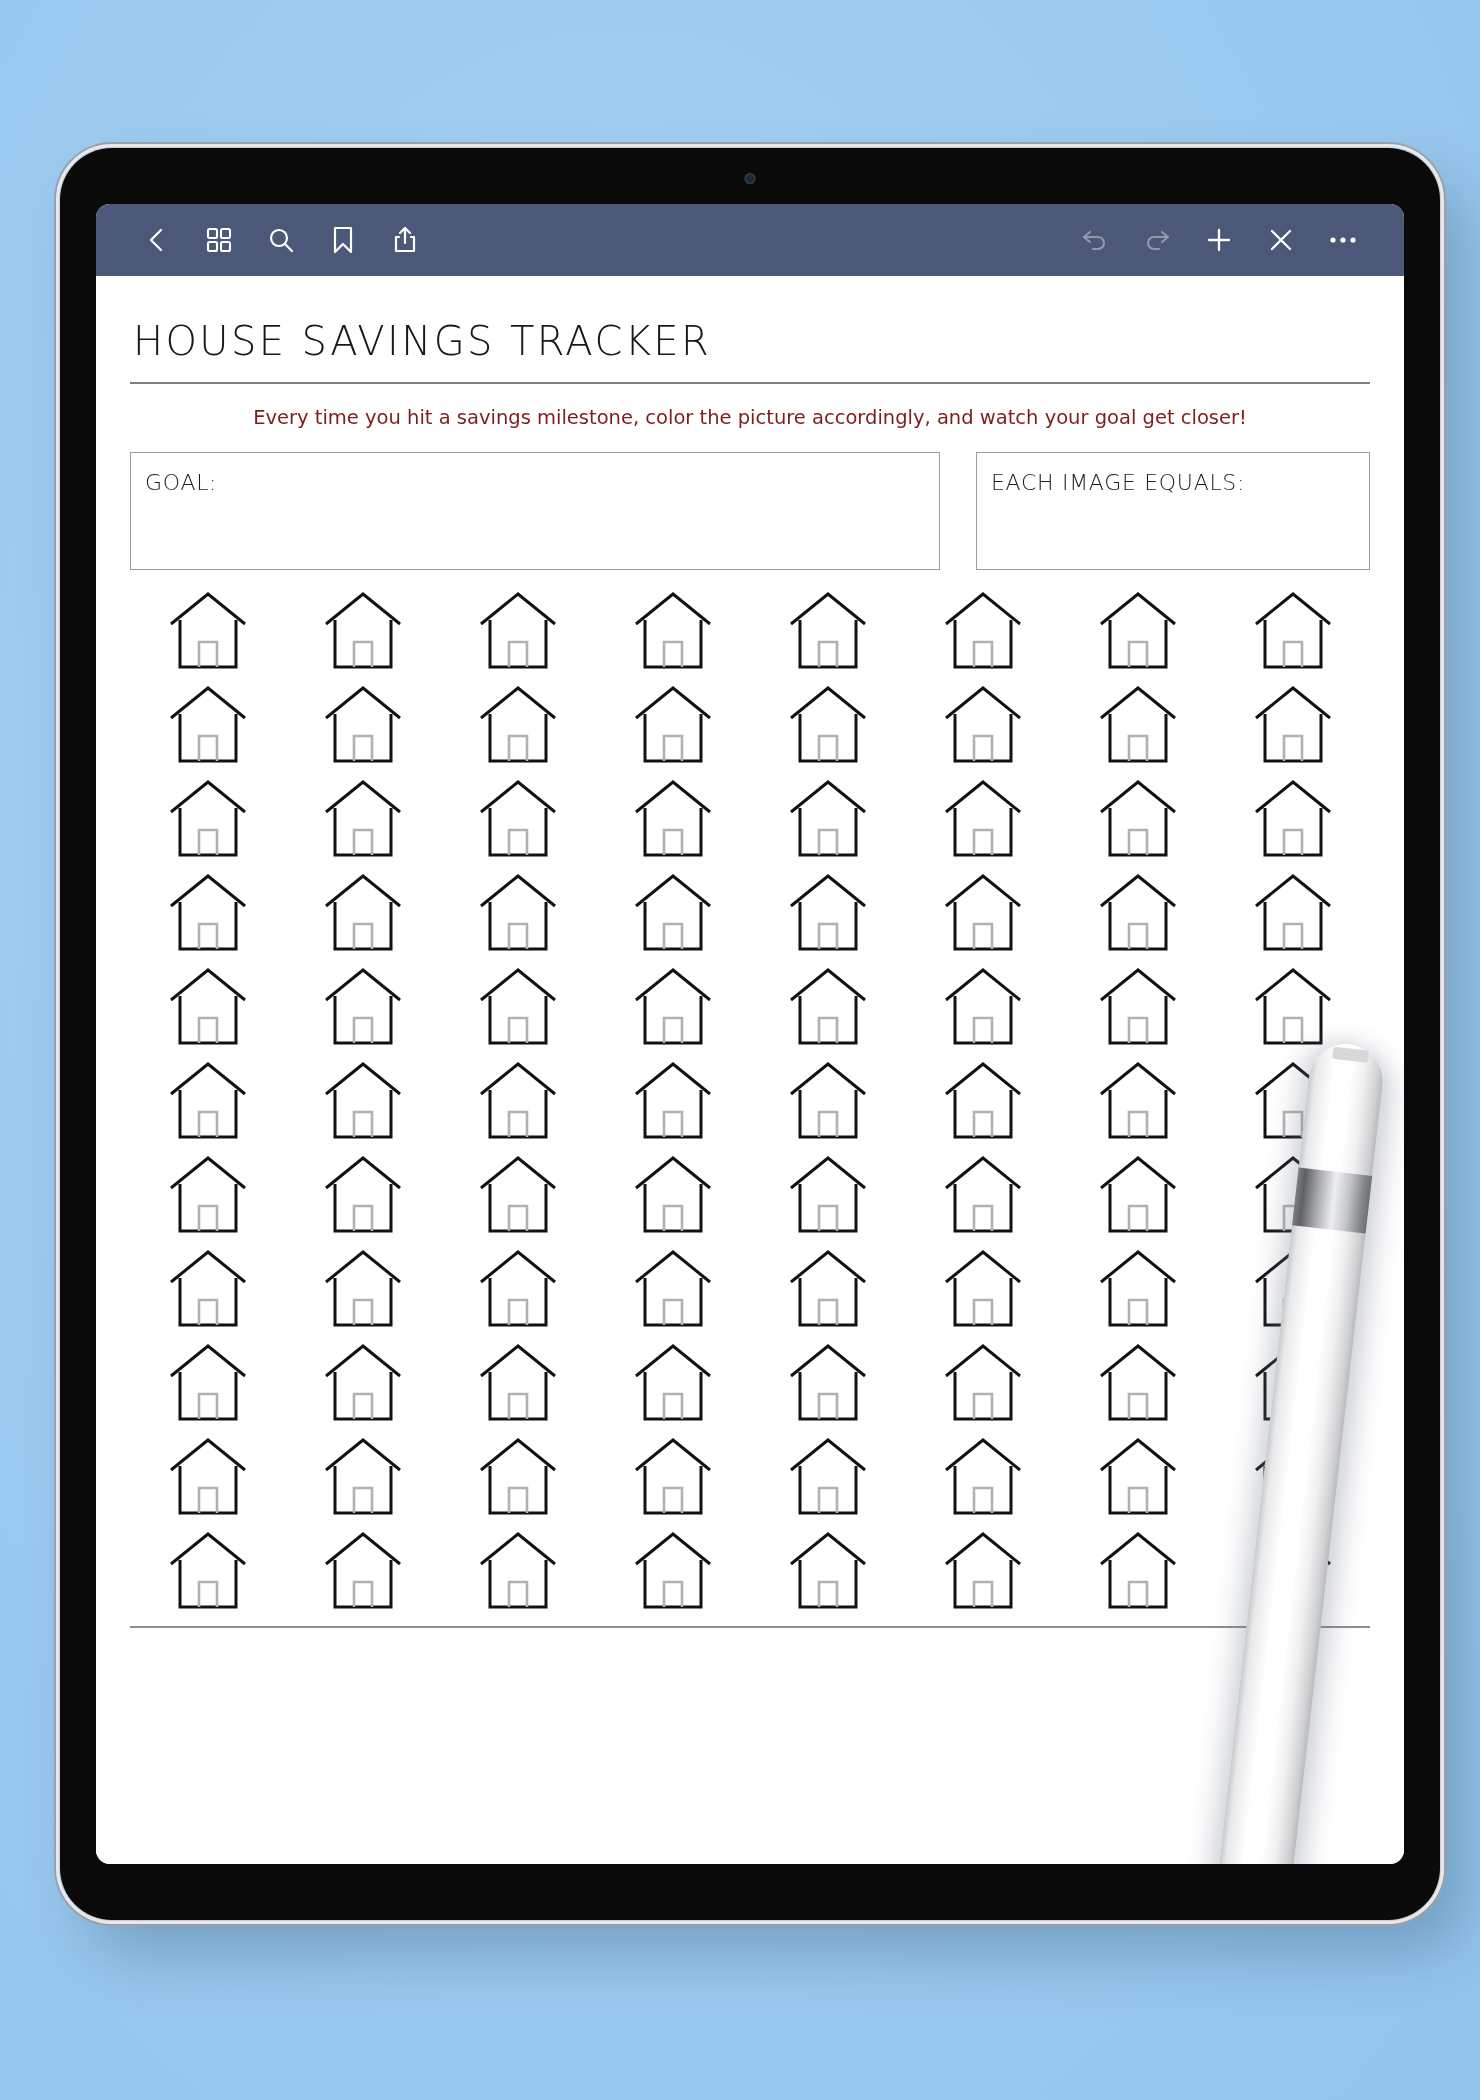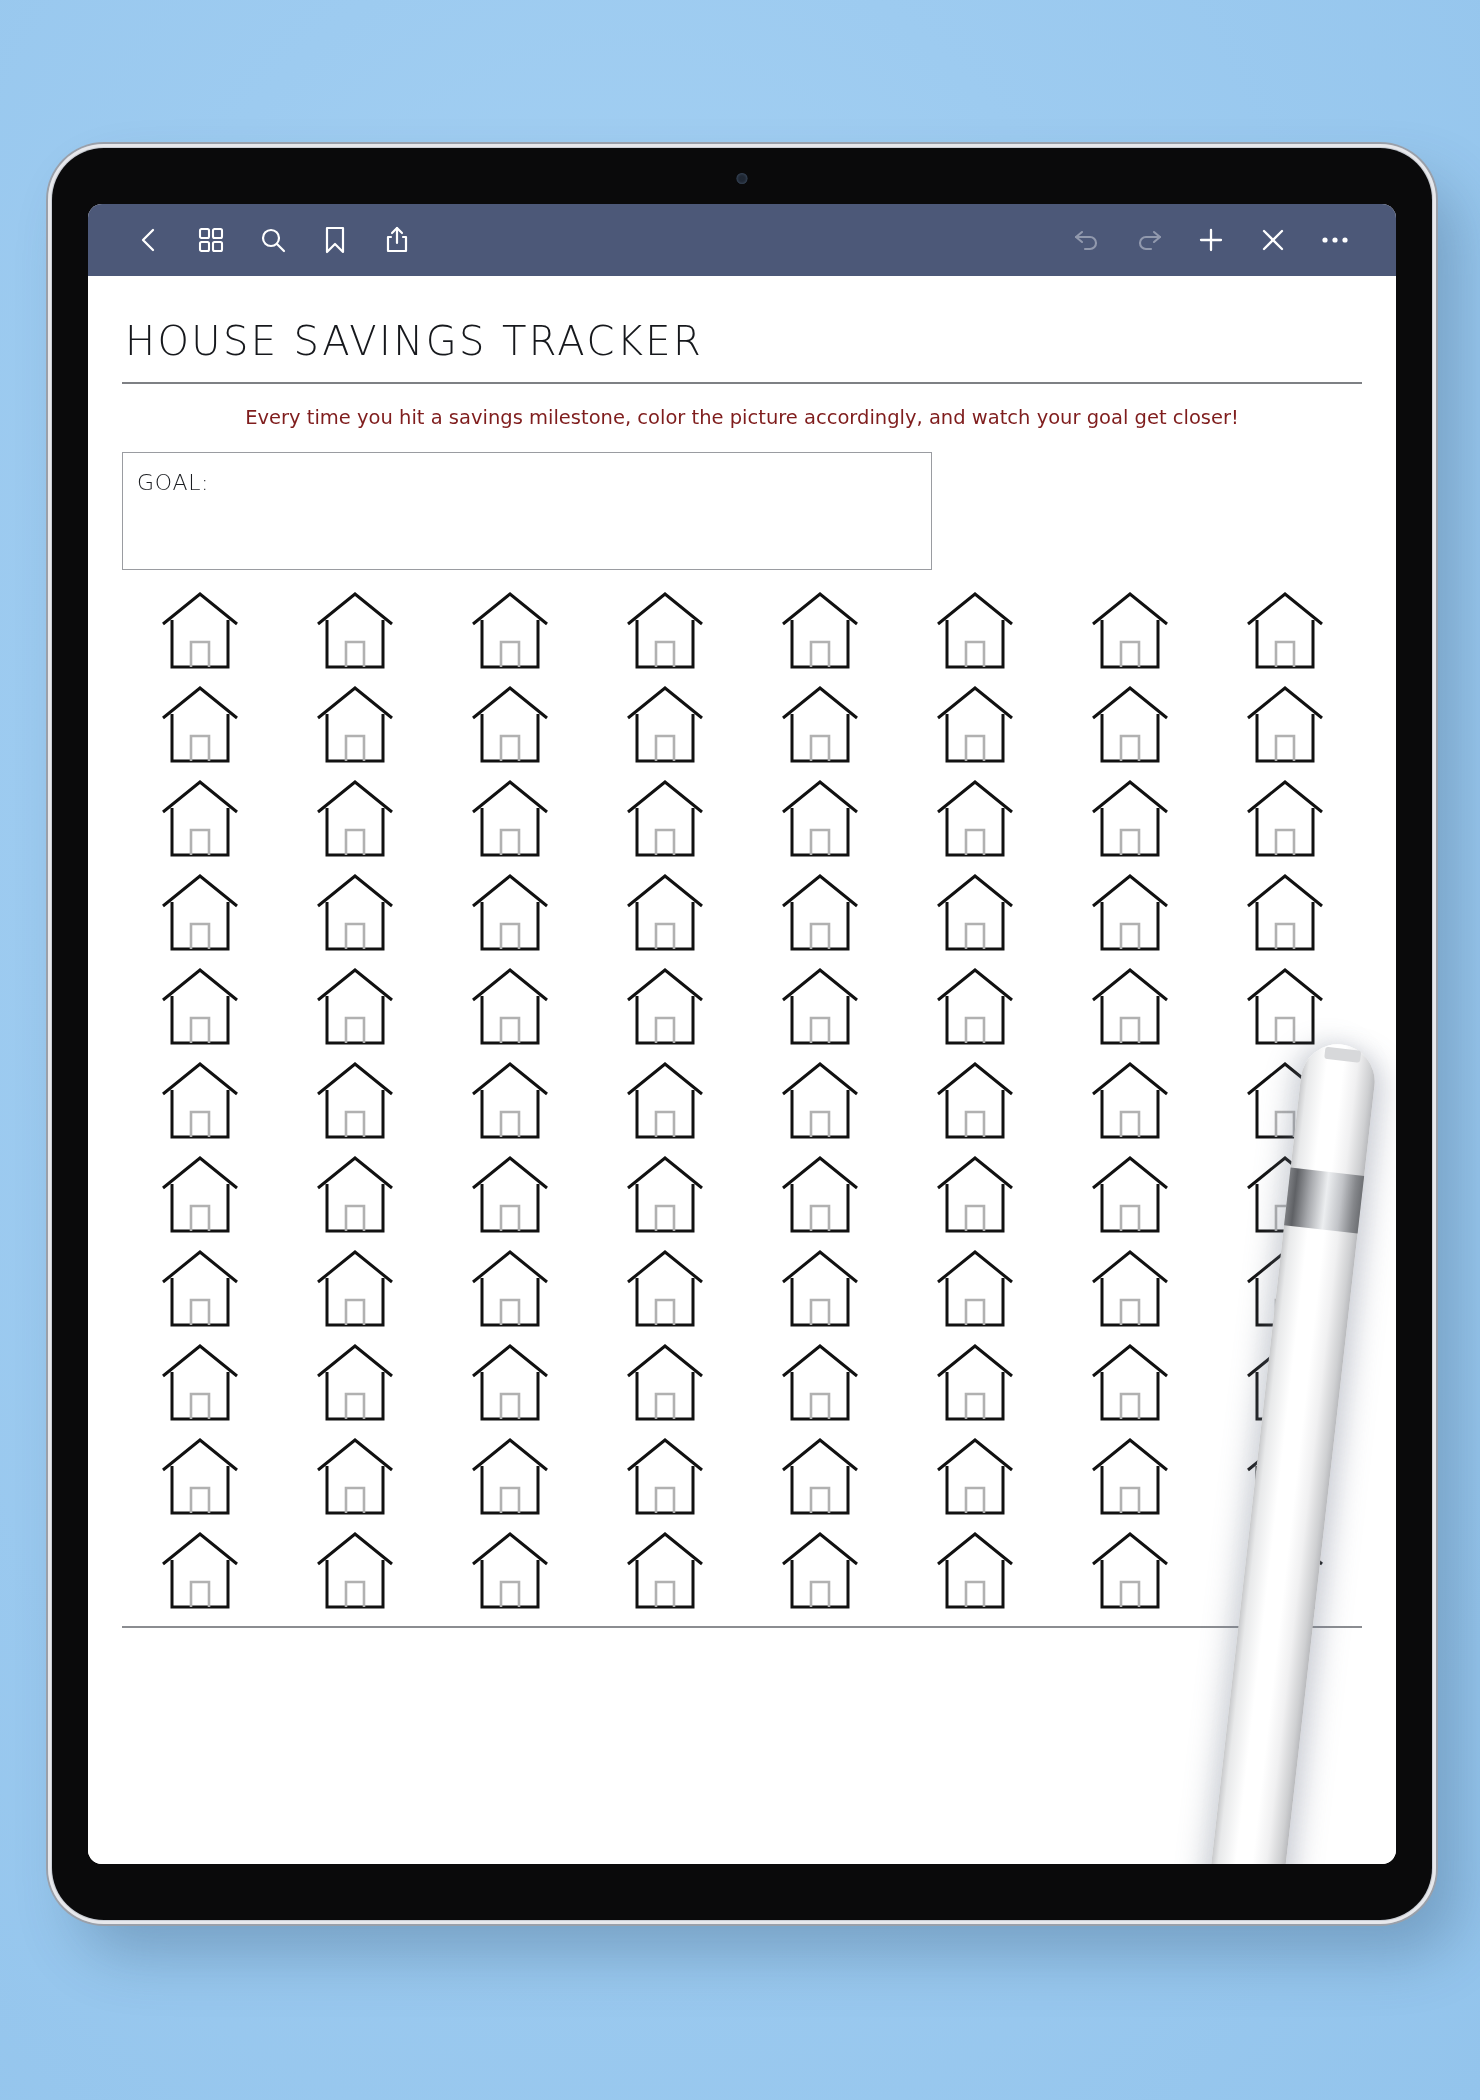--- a/index.html
+++ b/index.html
@@ -18,21 +18,21 @@
   
   #backdrop {
     position: absolute;
     inset: 0;
     background: radial-gradient(ellipse at 42% 38%, #a9d4f5 0%, #9dcbf0 48%, #93c4ec 100%);
   }
 
   
   #tablet {
     position: absolute;
-    left: 52px;
+    left: 60px;
     top: 148px;
     width: 1380px;
     height: 1772px;
     border-radius: 52px;
     background: #0a0a0b;
     box-shadow:
       0 0 0 4px #c9cdd4,
       0 0 0 6px #9aa0aa,
       26px 34px 60px rgba(40,70,100,0.30);
   }
@@ -320,20 +320,23 @@
     <div id="page">
 
       <div id="title">HOUSE SAVINGS TRACKER</div>
       <div id="title-rule"></div>
       <div id="subtitle">Every time you hit a savings milestone, color the picture accordingly, and watch your goal get closer!</div>
 
       <div id="boxes">
         <div id="goal-box" class="field-box">
           <div class="field-label">GOAL:</div>
         </div>
+        <div id="each-box" class="field-box">
+          <div class="field-label">EACH IMAGE EQUALS:</div>
+        </div>
       </div>
 
       <div id="grid">
           <div class="house-cell">
             <svg width="100" height="92" viewBox="0 0 100 92">
               <path d="M22 36 V83 H78 V36" fill="none" stroke="#111111" stroke-width="3"></path>
               <path d="M13 40 L50 10 L87 40" fill="none" stroke="#111111" stroke-width="3" stroke-linejoin="miter"></path>
               <path d="M41 83 V58 H59 V83" fill="none" stroke="#b1b1b1" stroke-width="2.6"></path>
             </svg>
           </div>

